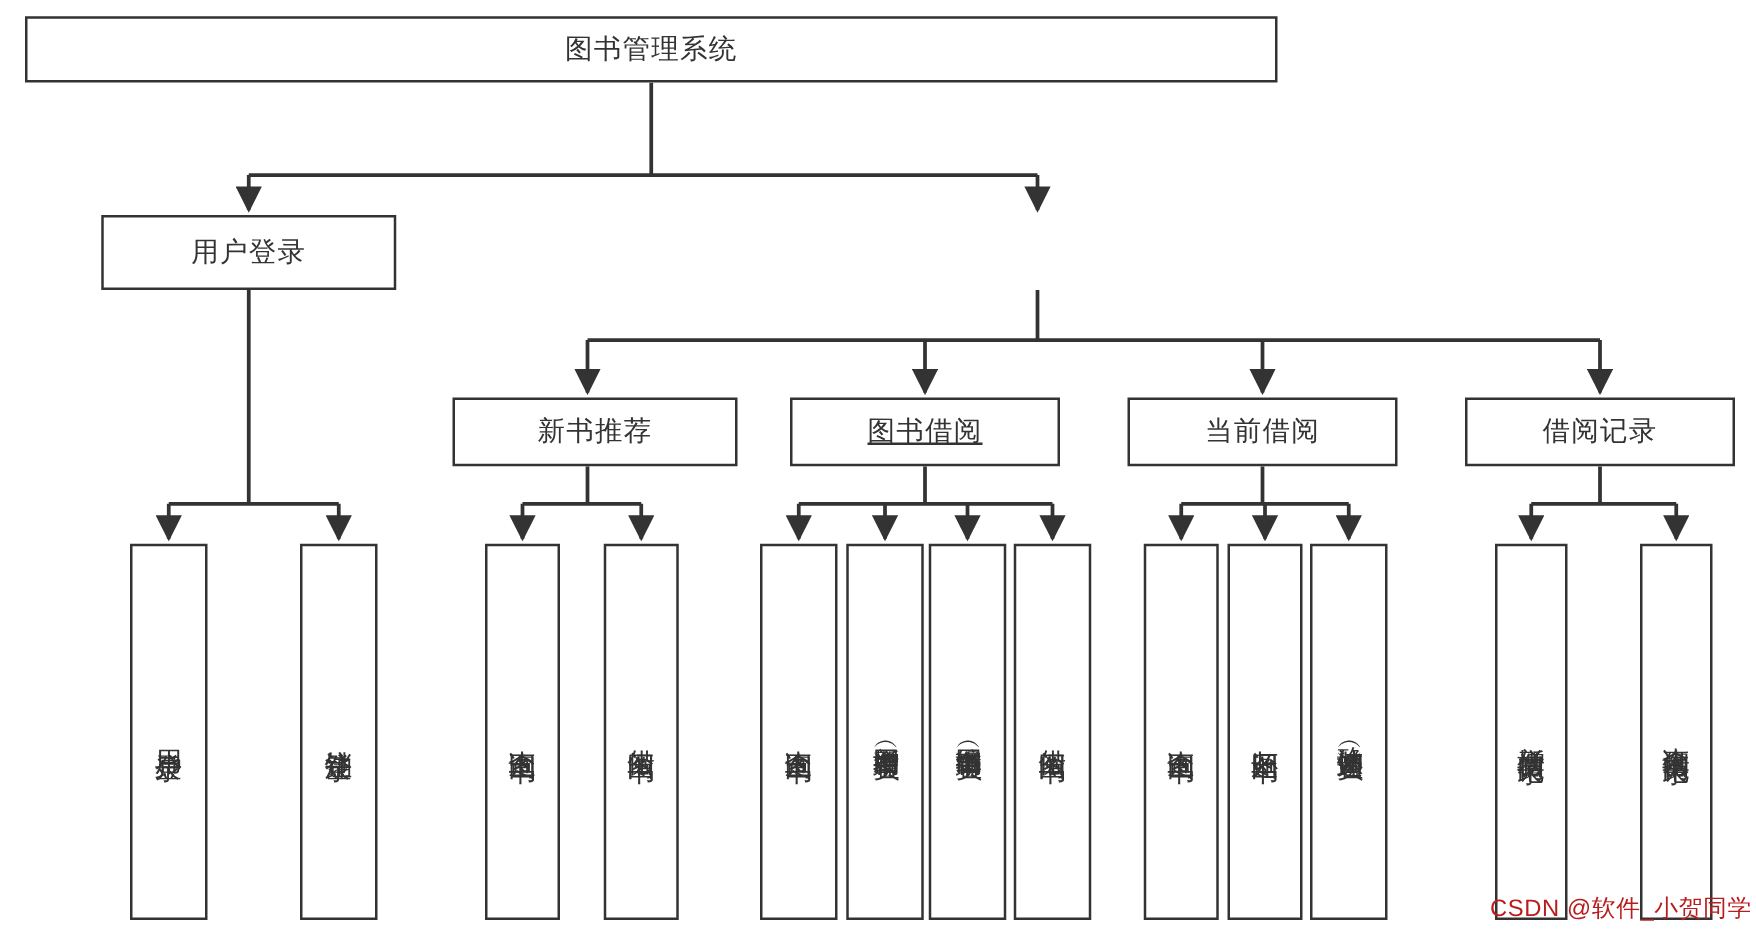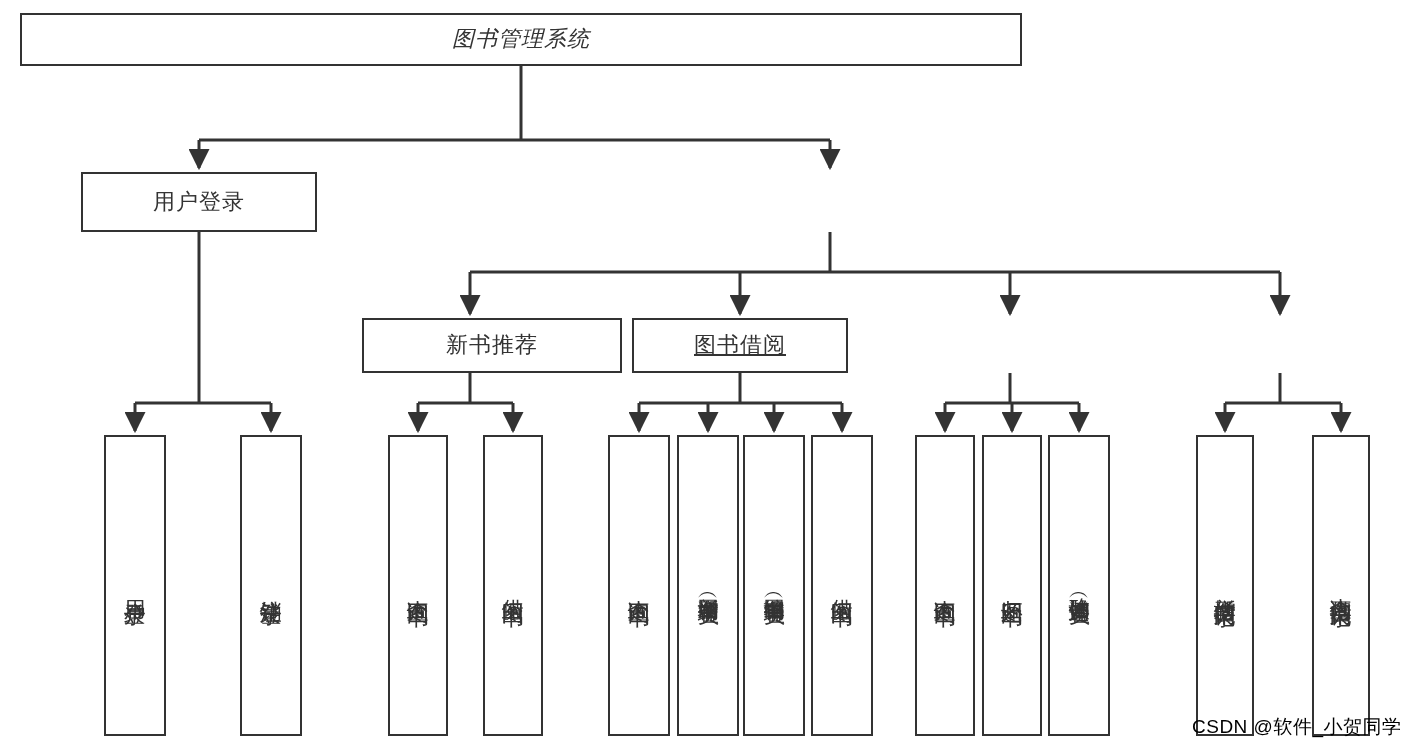--- a/index.html
+++ b/index.html
@@ -55,21 +55,21 @@
     display: block;
     text-align: center;
   }
   .node .label {
     display: block;
     white-space: pre-line;
   }
   .watermark {
     position: absolute;
     font-size: 19px;
-    color: #000000;
+    color: #b91c1c;
     letter-spacing: 0.5px;
     white-space: nowrap;
     user-select: none;
   }
 </style>
 </head>
 <body>
 
 <div id="canvas">
 
@@ -116,33 +116,39 @@
       <path d="M 1012 403 L 1012 431" marker-end="url(#arrow)"></path>
       <path d="M 1079 403 L 1079 431" marker-end="url(#arrow)"></path>
 
       <path d="M 1280 373 L 1280 403"></path>
       <path d="M 1225 403 L 1341 403"></path>
       <path d="M 1225 403 L 1225 431" marker-end="url(#arrow)"></path>
       <path d="M 1341 403 L 1341 431" marker-end="url(#arrow)"></path>
     </g>
   </svg>
 
-  <div class="node horiz" id="n-root" style="left: 20px; top: 13px; width: 1002px; height: 53px; font-style: italic;">
+  <div class="node horiz" id="n-root" style="left: 20px; top: 13px; width: 1002px; height: 53px;">
     <span class="label">图书管理系统</span>
   </div>
 
   <div class="node horiz" id="n-l2-0" style="left: 81px; top: 172px; width: 236px; height: 60px;">
     <span class="label">用户登录</span>
   </div>
 
-  <div class="node horiz" id="n-l3-0" style="left: 362px; top: 318px; width: 260px; height: 55px; align-items: center;">
+  <div class="node horiz" id="n-l3-0" style="left: 362px; top: 318px; width: 228px; height: 55px; align-items: center;">
     <span class="label">新书推荐</span>
   </div>
   <div class="node horiz" id="n-l3-1" style="left: 632px; top: 318px; width: 216px; height: 55px; text-decoration: underline;">
     <span class="label">图书借阅</span>
+  </div>
+  <div class="node horiz" id="n-l3-2" style="left: 902px; top: 318px; width: 216px; height: 55px;">
+    <span class="label">当前借阅</span>
+  </div>
+  <div class="node horiz" id="n-l3-3" style="left: 1172px; top: 318px; width: 216px; height: 55px;">
+    <span class="label">借阅记录</span>
   </div>
 
   <div class="node vert" id="n-lf-0" style="left: 104px; top: 435px; width: 62px; height: 301px;">
     <span class="label">用户登录</span>
   </div>
   <div class="node vert" id="n-lf-1" style="left: 240px; top: 435px; width: 62px; height: 301px;">
     <span class="label">注销登录</span>
   </div>
   <div class="node vert" id="n-lf-2" style="left: 388px; top: 435px; width: 60px; height: 301px;">
     <span class="label">查询图书</span>

